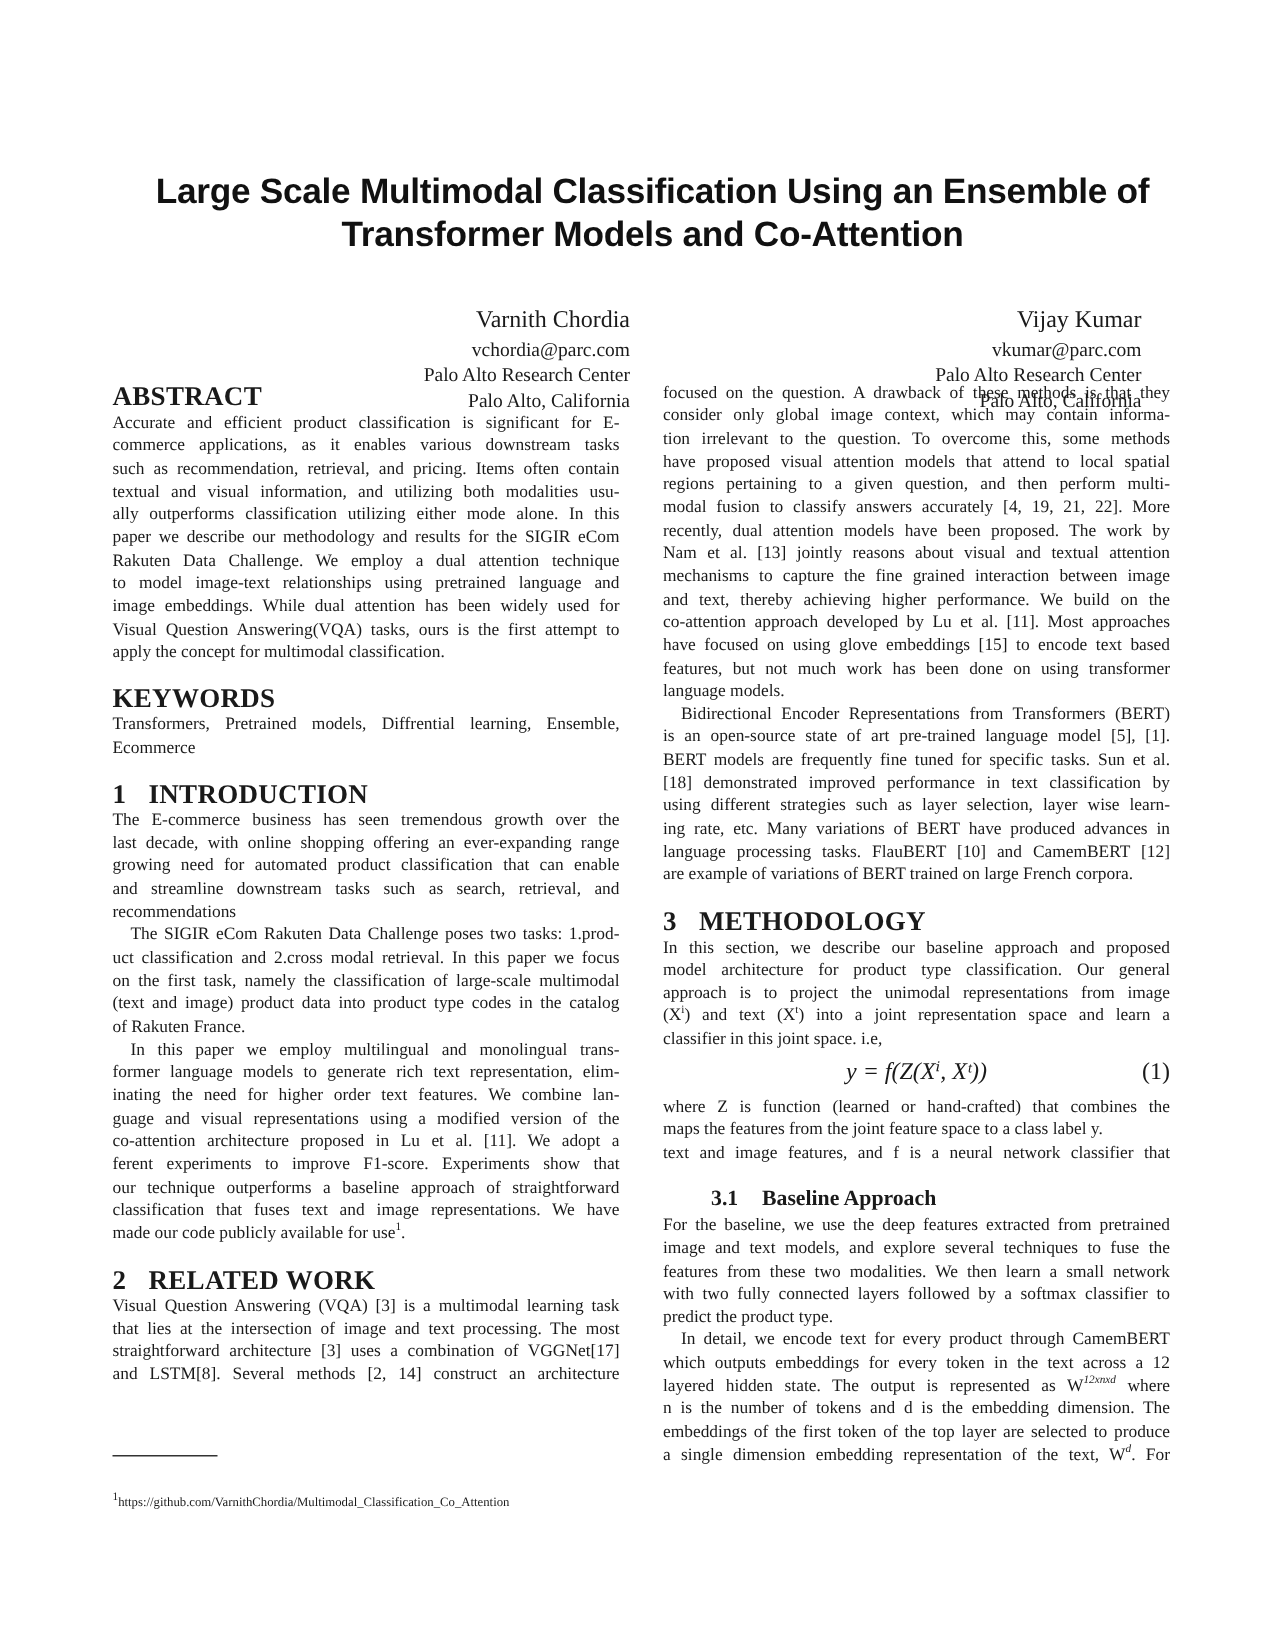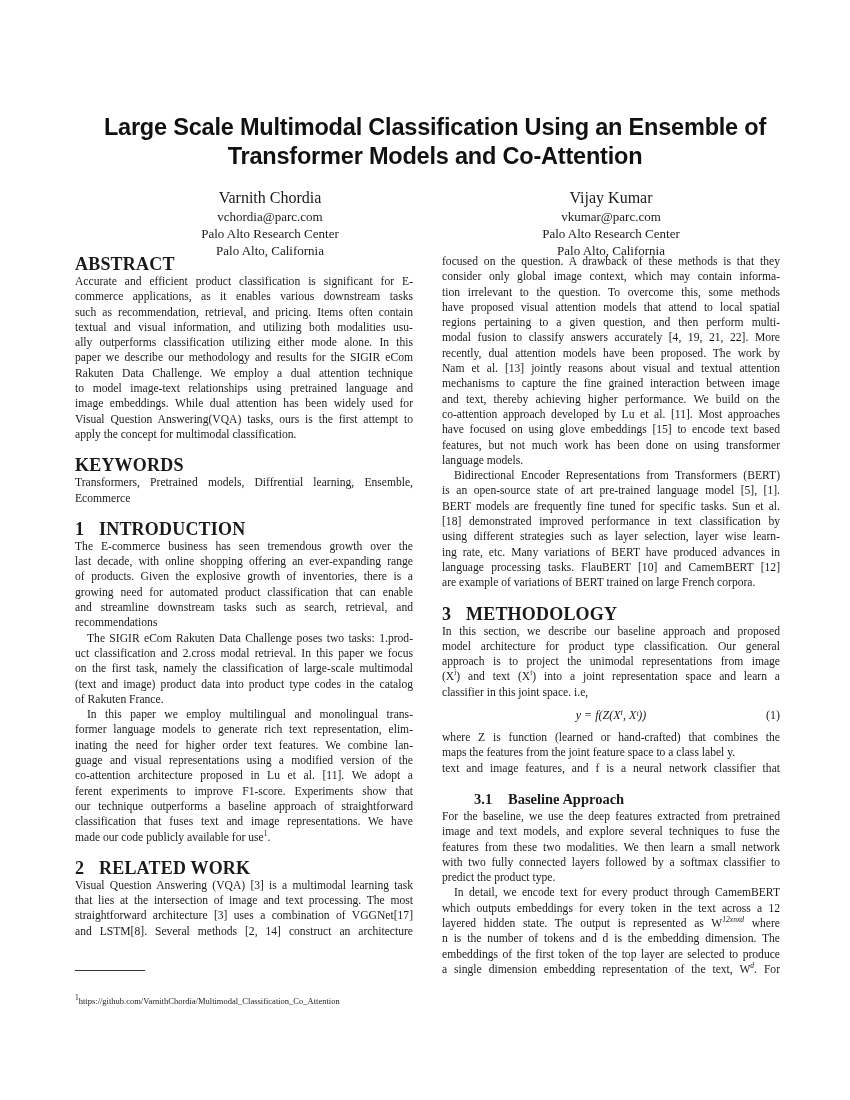--- a/index.html
+++ b/index.html
@@ -2,34 +2,34 @@
 <html><head>
 <meta charset="utf-8">
 <style>
   html, body { margin:0; padding:0; background:#ffffff; }
   body { width:850px; height:1100px; position:relative; overflow:hidden; color:#1a1a1a;
          font-family:"Liberation Serif", "DejaVu Serif", serif; }
   .title { position:absolute; left:0; width:850px; top:113px; text-align:center;
            font-family:"Liberation Sans", "DejaVu Sans", sans-serif; font-weight:bold;
            font-size:23.5px; line-height:29px; letter-spacing:-0.2px; color:#111; }
   .title div { white-space:nowrap;padding-left:20px; }
-  .author { position:absolute; top:188px; width:300px; text-align:center; font-size:13px; line-height:17px; }
+  .author { position:absolute; top:204px; width:300px; text-align:right; font-size:13px; line-height:17px; }
   .author .name { font-size:16px; line-height:20px; }
   .col { position:absolute; top:254px; width:338px; }
   .col-left { left:75px; }
   .col-right { left:442px; }
   .h1 { font-weight:bold; font-size:18px; height:20px; line-height:20px; white-space:nowrap; letter-spacing:0.2px; }
   .h1 .num { display:inline-block; width:24px; }
   .h2 { font-weight:bold; font-size:14.5px; height:20px; line-height:20px; white-space:nowrap;margin-left:32px; }
   .h2 .num { display:inline-block; width:34px; }
   .line { font-size:11.6px; height:15.3px; line-height:15.3px; white-space:nowrap; text-align:justify; text-align-last:justify; }
   .line.last { text-align-last:left; }
   .line.ind { text-indent:12px; }
   .gap-m { height:13px; }
-  .eq { font-size:12px; height:30px; line-height:30px; position:relative; font-style:italic; }
+  .eq { font-size:16px; height:30px; line-height:30px; position:relative; font-style:italic; }
   .eq .body { position:absolute; left:0; right:0; text-align:center; }
   .eq .num { position:absolute; right:0; font-style:normal; }
   .footrule { position:absolute; left:75px; top:970px; width:70px; border-top:1px solid #333; }
   .footnote { position:absolute; left:75px; top:996px; font-size:8.5px; line-height:11px; white-space:nowrap; }
   sup { font-size:7.5px; line-height:0; }
 </style>
 </head>
 <body>
 
 <div class="title">
@@ -73,21 +73,20 @@
     <div class="line last">Ecommerce</div>
   </div>
 
   <div class="gap-m"></div>
   <div class="h1">
     <span class="num">1</span><span>INTRODUCTION</span>
   </div>
   <div>
     <div class="line">The E-commerce business has seen tremendous growth over the</div>
     <div class="line">last decade, with online shopping offering an ever-expanding range</div>
-    <div class="line">of products. Given the explosive growth of inventories, there is a</div>
     <div class="line">growing need for automated product classification that can enable</div>
     <div class="line">and streamline downstream tasks such as search, retrieval, and</div>
     <div class="line last">recommendations</div>
 
     <div class="line ind">The SIGIR eCom Rakuten Data Challenge poses two tasks: 1.prod-</div>
     <div class="line">uct classification and 2.cross modal retrieval. In this paper we focus</div>
     <div class="line">on the first task, namely the classification of large-scale multimodal</div>
     <div class="line">(text and image) product data into product type codes in the catalog</div>
     <div class="line last">of Rakuten France.</div>
 

